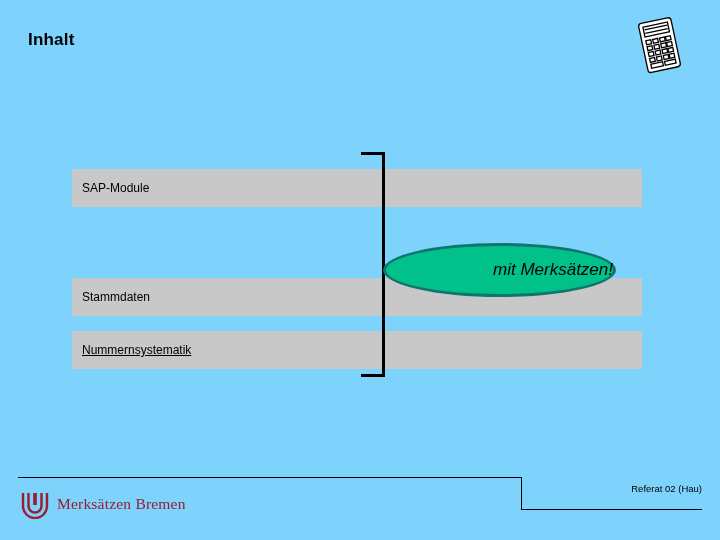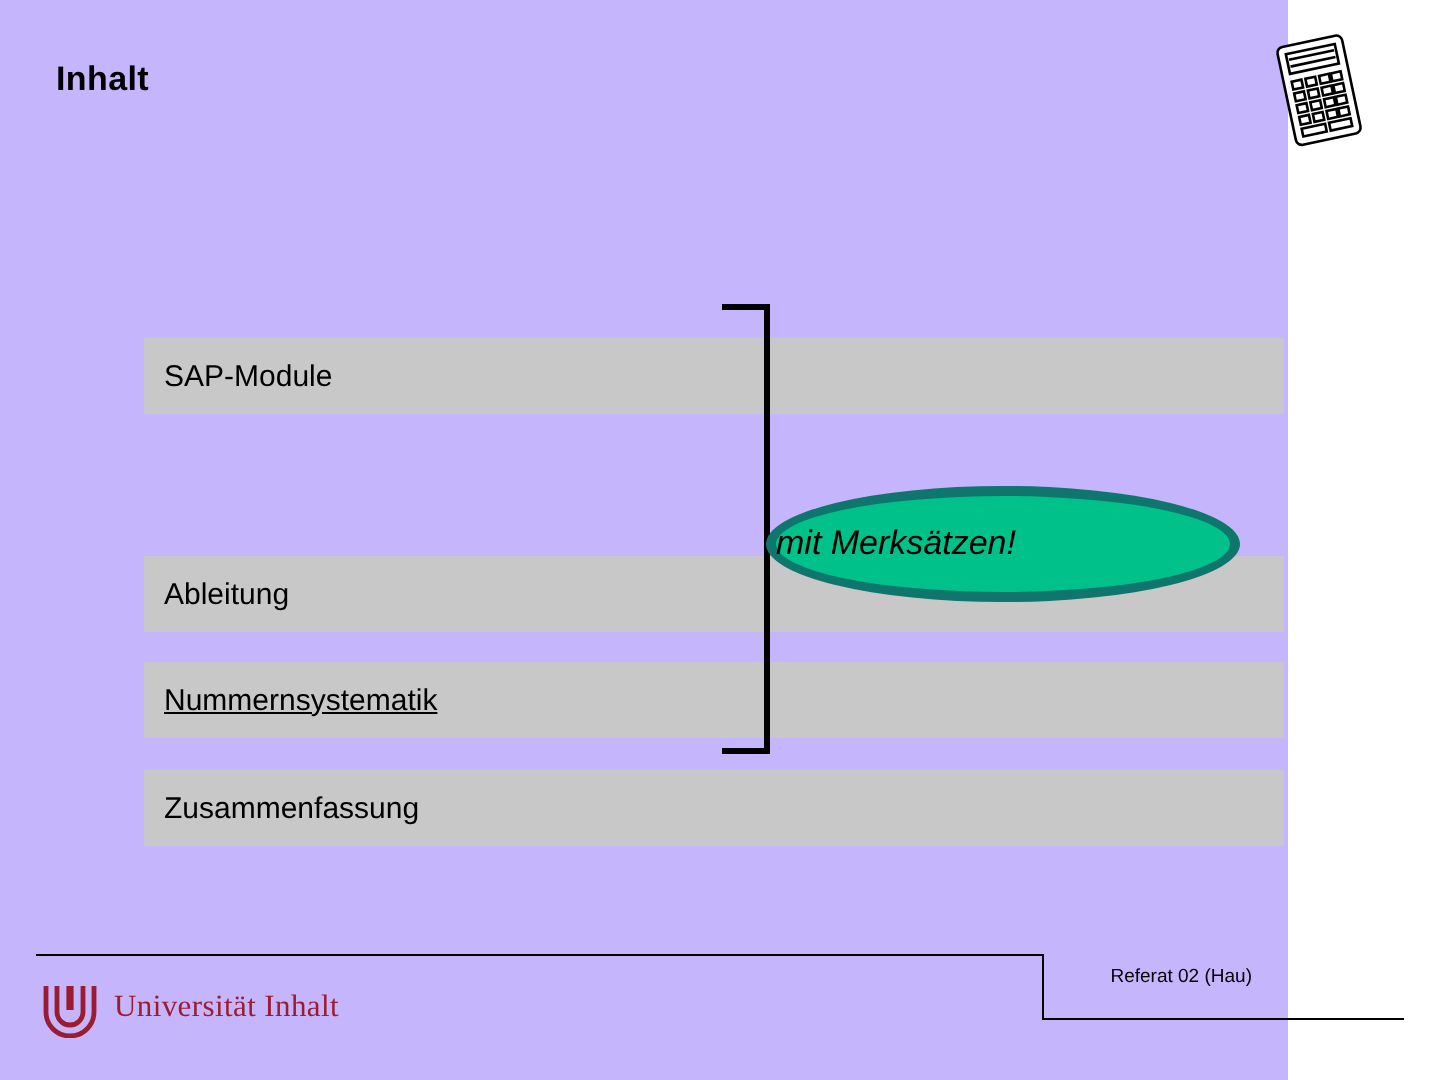--- a/index.html
+++ b/index.html
@@ -8,23 +8,23 @@
   }
   body {
     width: 720px;
     height: 540px;
     background: #ffffff;
     font-family: "Liberation Sans", sans-serif;
     overflow: hidden;
   }
   .slide {
     position: relative;
-    width: 644px;
+    width: 720px;
     height: 540px;
-    background: #c4b5fd;
+    background: #7dd3fc;
   }
   .slide-title {
     position: absolute;
     left: 28px;
     top: 30px;
     font-size: 17px;
     font-weight: bold;
     color: #000000;
     letter-spacing: 0.2px;
   }
@@ -33,21 +33,21 @@
     position: absolute;
     left: 72px;
     width: 570px;
     height: 38px;
     background: #c8c8c8;
     display: flex;
     align-items: center;
   }
   .bar-label {
     padding-left: 10px;
-    font-size: 15px;
+    font-size: 12px;
     color: #000000;
     text-align: center;
   }
   .bar1 { top: 169px; }
   .bar2 { top: 223px; }
   .bar3 { top: 278px; }
   .bar4 { top: 331px; text-decoration: underline; }
   .bar5 { top: 385px; }
 
   
@@ -64,25 +64,25 @@
   }
 
   
   .ellipse {
     position: absolute;
     left: 383px;
     top: 243px;
     width: 227px;
     height: 48px;
     background: #00c18a;
-    border: 5px solid #0f766e;
+    border: 3px solid #0f766e;
     border-radius: 50% / 50%;
     display: flex;
     align-items: center;
-    justify-content: flex-start;
+    justify-content: flex-end;
   }
   .ellipse-label {
     font-size: 17px;
     font-style: italic;
     color: #000000;
     white-space: nowrap;
   }
 
   
   .footer-line-left {
@@ -182,27 +182,24 @@
           <rect x="34" y="48" width="11" height="4"></rect>
         </g>
       </g>
     </svg>
   </div>
 
   <div class="bar bar1">
     <span class="bar-label">SAP-Module</span>
   </div>
   <div class="bar bar3">
-    <span class="bar-label">Ableitung</span>
+    <span class="bar-label">Stammdaten</span>
   </div>
   <div class="bar bar4">
     <span class="bar-label">Nummernsystematik</span>
-  </div>
-  <div class="bar bar5">
-    <span class="bar-label">Zusammenfassung</span>
   </div>
 
   <div class="bracket"></div>
 
   <div class="ellipse">
     <span class="ellipse-label">mit Merksätzen!</span>
   </div>
 
   <div class="footer-line-left"></div>
   <div class="footer-line-vert"></div>
@@ -213,16 +210,16 @@
   <div class="logo">
     <span class="logo-mark">
       <svg viewBox="0 0 30 30" width="30" height="30" xmlns="http://www.w3.org/2000/svg">
         <g fill="none" stroke="#9b1b30" stroke-width="2.4">
           <path d="M3 4 L3 17 A12 12 0 0 0 27 17 L27 4"></path>
           <path d="M8.5 4 L8.5 17 A6.5 6.5 0 0 0 21.5 17 L21.5 4"></path>
         </g>
         <rect x="13.2" y="4" width="3.6" height="12" fill="#9b1b30"></rect>
       </svg>
     </span>
-    <span class="logo-text">Universität Inhalt</span>
+    <span class="logo-text">Merksätzen Bremen</span>
   </div>
 
 </div>
 
 </body></html>

